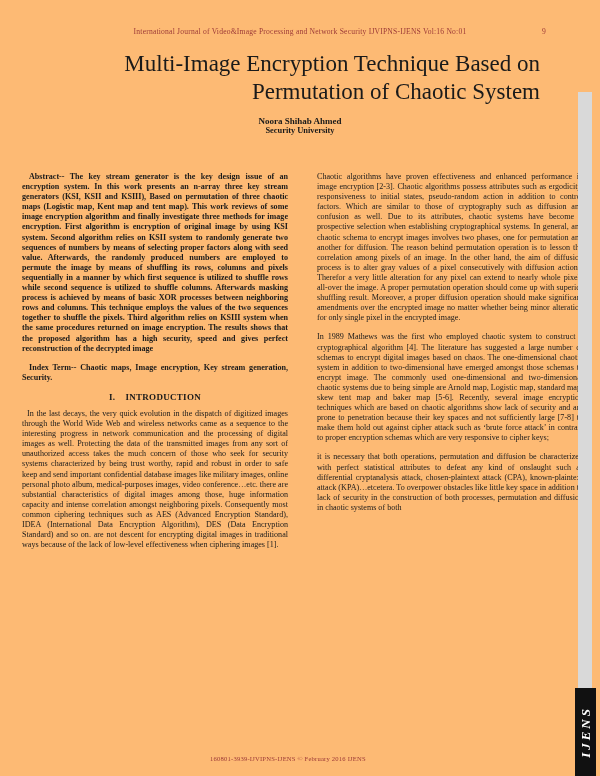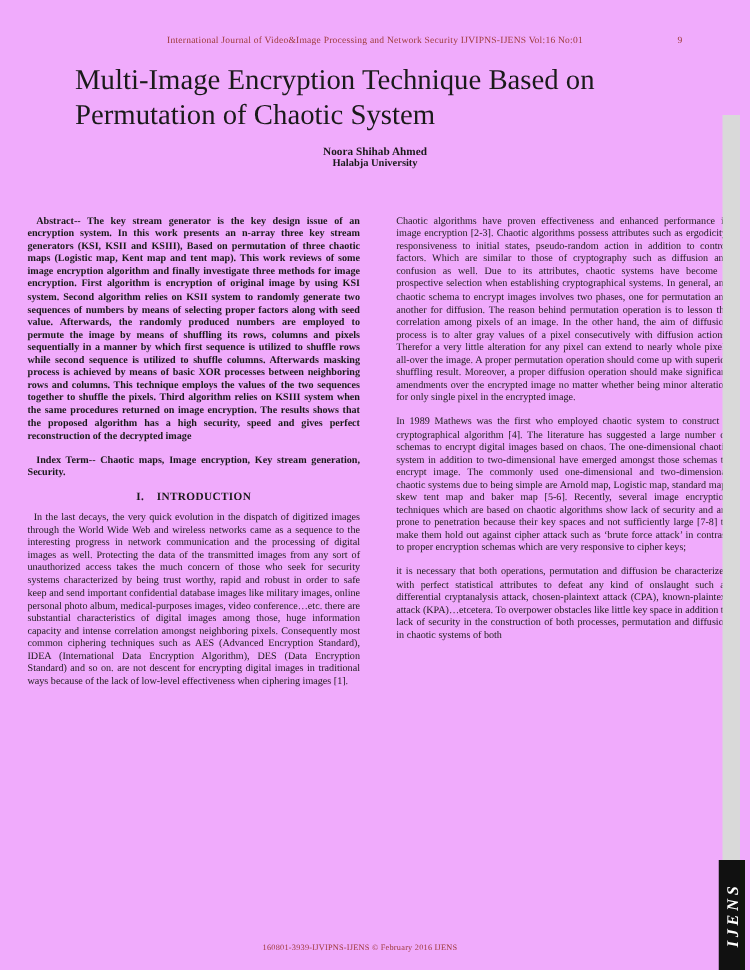--- a/index.html
+++ b/index.html
@@ -1,21 +1,21 @@
 <!DOCTYPE html>
 <html><head>
 <meta charset="utf-8">
 <style>
   html, body { margin: 0; padding: 0; background: #e8e8e8; }
   .page {
     position: relative;
     width: 600px;
     height: 776px;
     margin: 0 auto;
-    background: #f0abfc;
+    background: #fdba74;
     font-family: "Liberation Serif", serif;
     color: #1a1a1a;
     overflow: hidden;
   }
   .header {
     position: absolute;
     top: 27px; left: 0; width: 100%;
     text-align: center;
     font-size: 7.6px;
     color: #9c3937;
@@ -24,21 +24,21 @@
   .pageno {
     position: absolute;
     right: 54px; top: 0;
     color: #9c3937;
     font-size: 7.6px;
   }
   .title {
     position: absolute;
     top: 50px; left: 60px; right: 60px;
     margin: 0;
-    text-align: left;
+    text-align: right;
     font-size: 23px;
     font-weight: normal;
     line-height: 28px;
   }
   .author {
     position: absolute;
     top: 116px; left: 0; width: 100%;
     text-align: center;
     font-size: 8.4px;
     line-height: 10.4px;
@@ -109,21 +109,21 @@
 
   <div class="header">
     <span>International Journal of Video&amp;Image Processing and Network Security IJVIPNS-IJENS Vol:16 No:01</span>
     <span class="pageno">9</span>
   </div>
 
   <h1 class="title">Multi-Image Encryption Technique Based on Permutation of Chaotic System</h1>
 
   <div class="author">
     <div class="author-name">Noora Shihab Ahmed</div>
-    <div>Halabja University</div>
+    <div>Security University</div>
   </div>
 
   <div class="col col-left">
     <p class="abstract">
       <span class="lead">Abstract--</span><span> The key stream generator is the key design issue of an encryption system. In this work presents an n-array three key stream generators (KSI, KSII and KSIII), Based on permutation of three chaotic maps (Logistic map, Kent map and tent map). This work reviews of some image encryption algorithm and finally investigate three methods for image encryption. First algorithm is encryption of original image by using KSI system. Second algorithm relies on KSII system to randomly generate two sequences of numbers by means of selecting proper factors along with seed value. Afterwards, the randomly produced numbers are employed to permute the image by means of shuffling its rows, columns and pixels sequentially in a manner by which first sequence is utilized to shuffle rows while second sequence is utilized to shuffle columns. Afterwards masking process is achieved by means of basic XOR processes between neighboring rows and columns. This technique employs the values of the two sequences together to shuffle the pixels. Third algorithm relies on KSIII system when the same procedures returned on image encryption. The results shows that the proposed algorithm has a high security, speed and gives perfect reconstruction of the decrypted image</span>
     </p>
     <p class="indexterms">
       <span class="lead">Index Term--</span><span> Chaotic maps, Image encryption, Key stream generation, Security.</span>
     </p>
     <h2 class="section">

